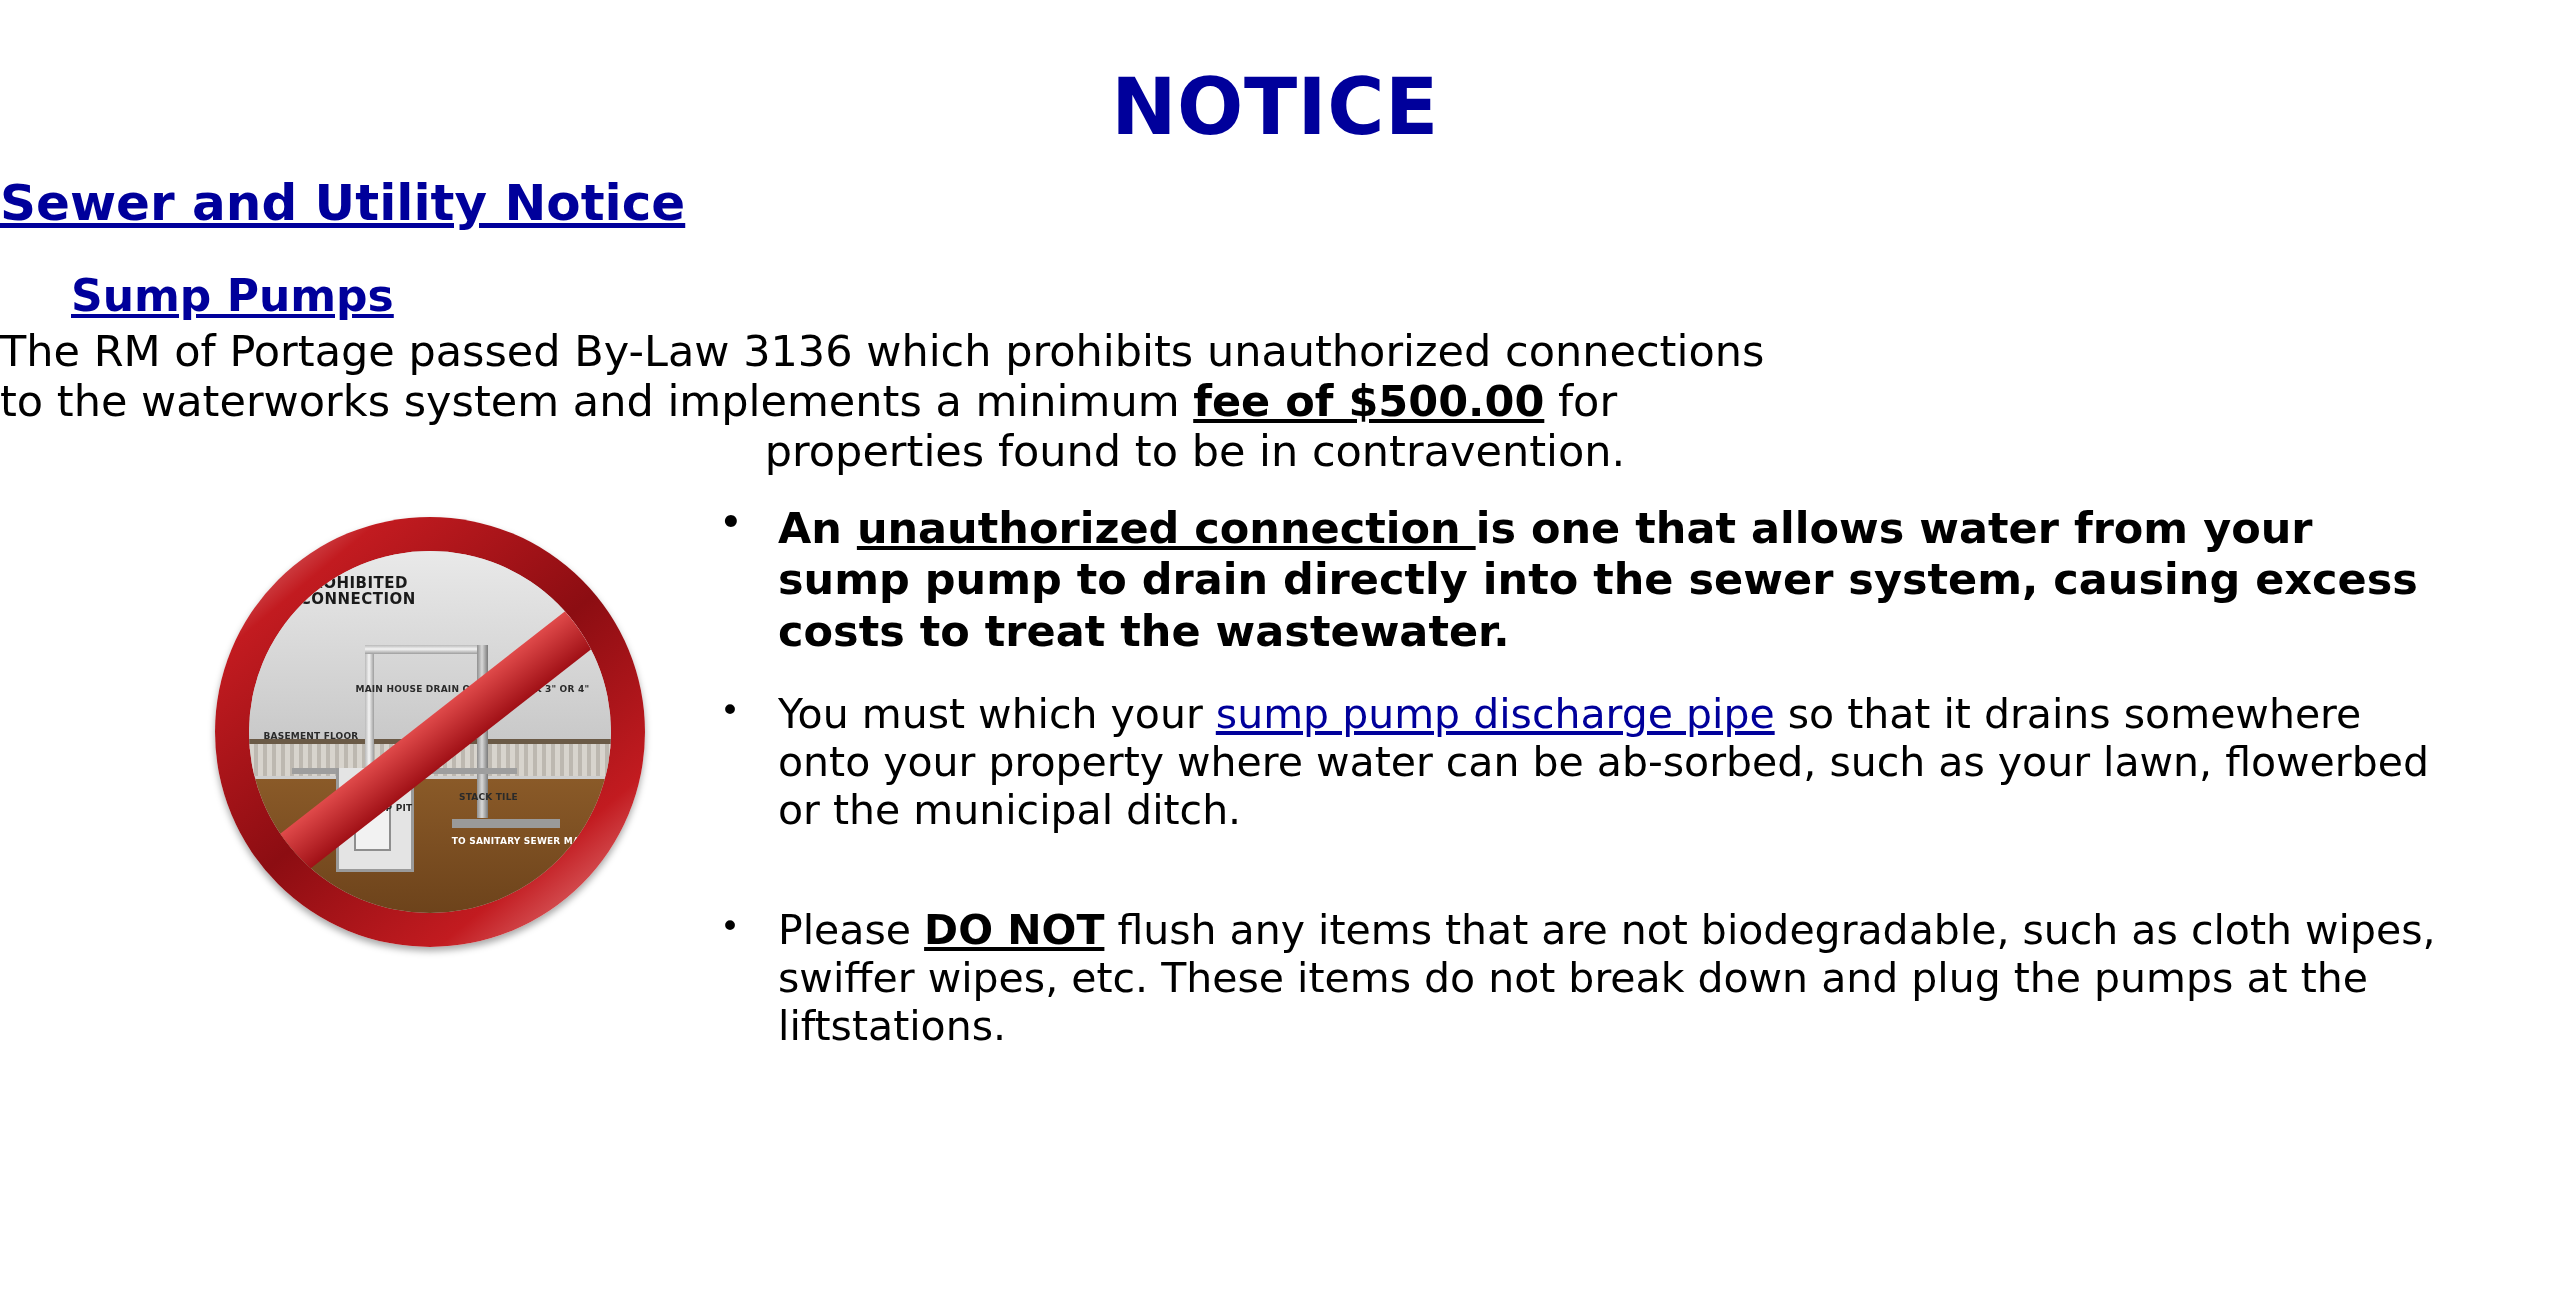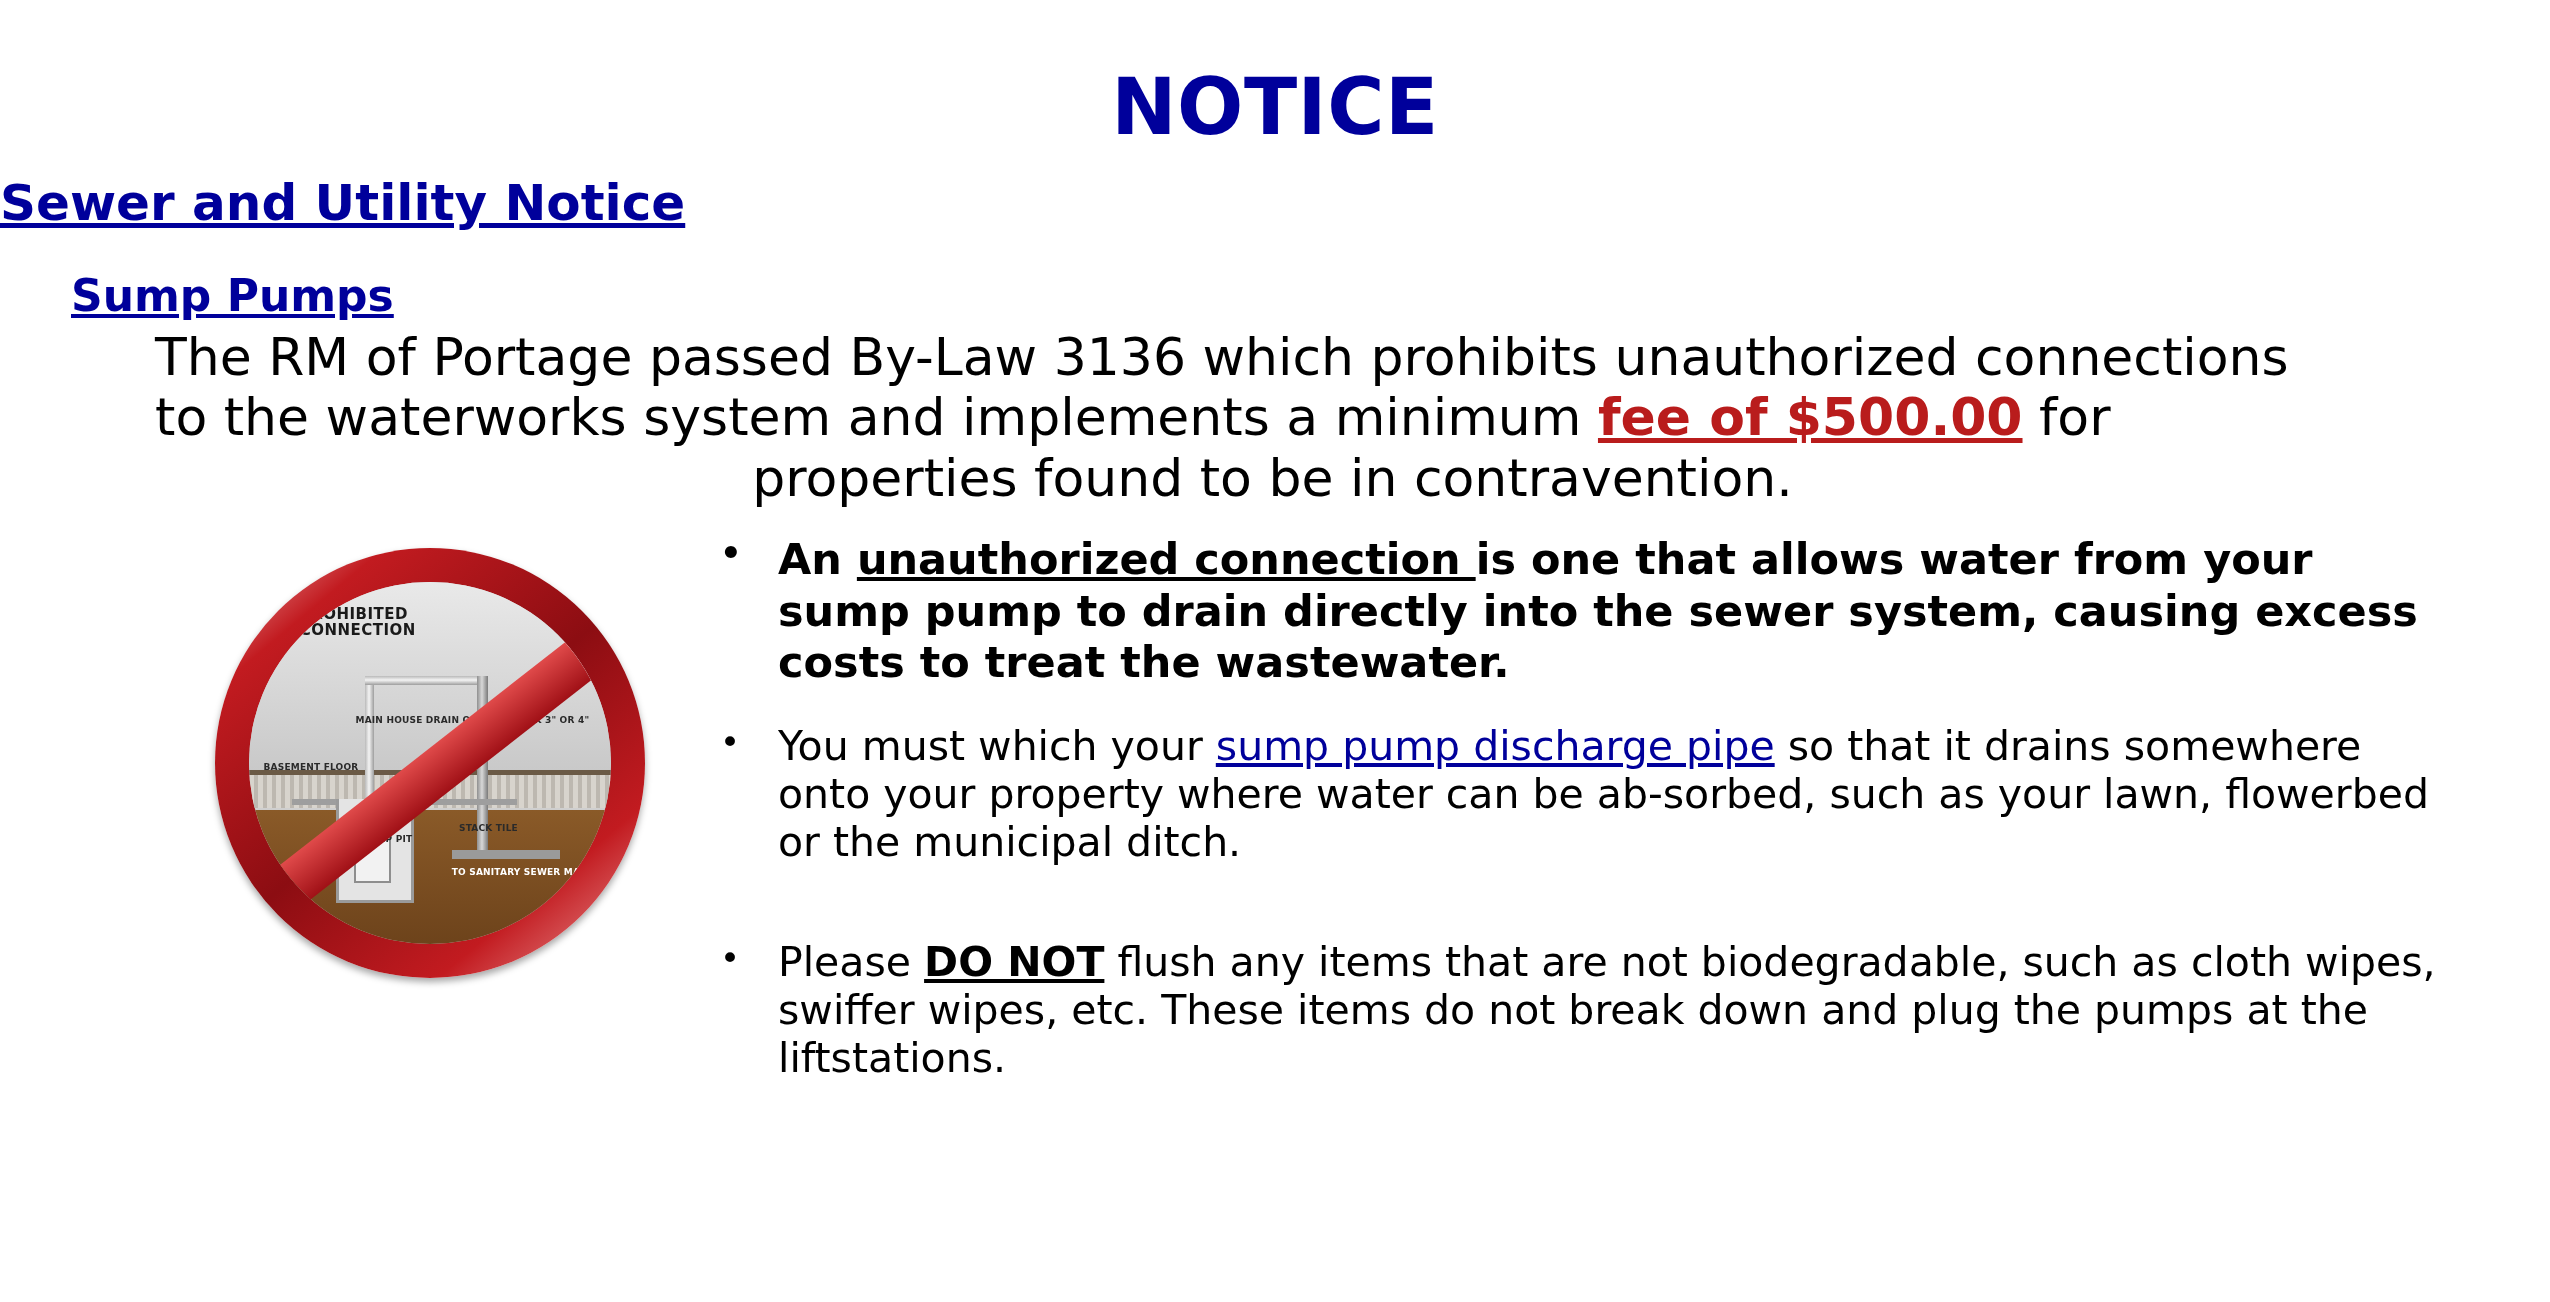--- a/index.html
+++ b/index.html
@@ -41,28 +41,27 @@
     margin-top: 42px;
     margin-left: 71px;
     font-size: 44px;
     font-weight: bold;
     color: #00009b;
     text-decoration: underline;
     display: inline-block;
   }
   .intro {
     margin-top: 6px;
-    margin-left: 155px;
     margin-right: 120px;
-    font-size: 52px;
+    font-size: 43px;
     line-height: 1.16;
     color: #000000;
   }
   .intro .fee {
-    color: #b91c1c;
+    color: #000000;
     font-weight: bold;
     text-decoration: underline;
   }
   .intro-line2 {
     display: block;
   }
   .intro-line3 {
     display: block;
     text-align: center;
     margin-left: 120px;

